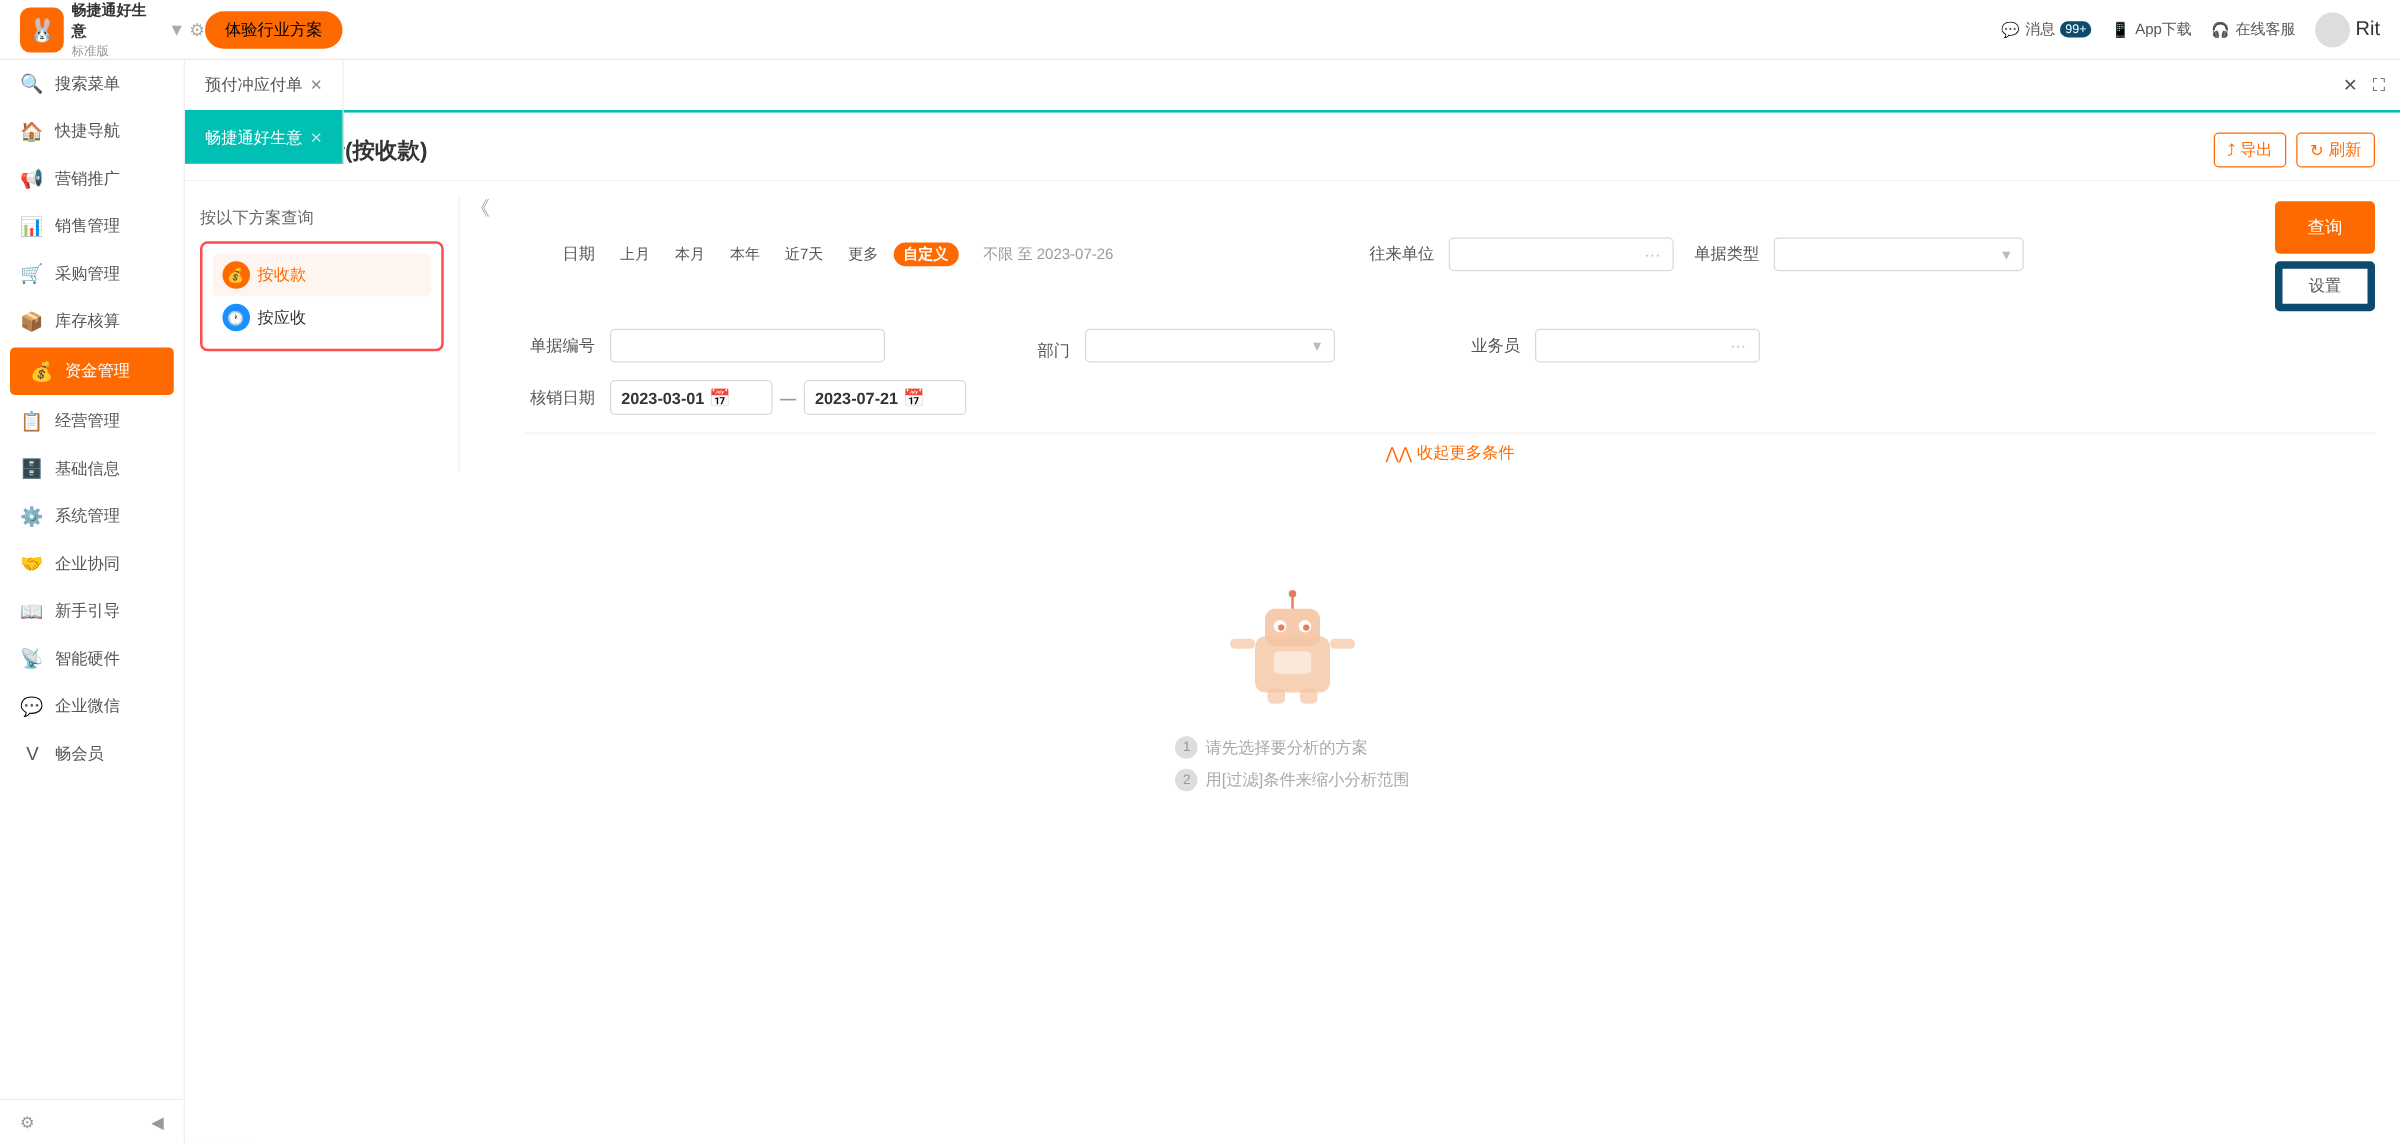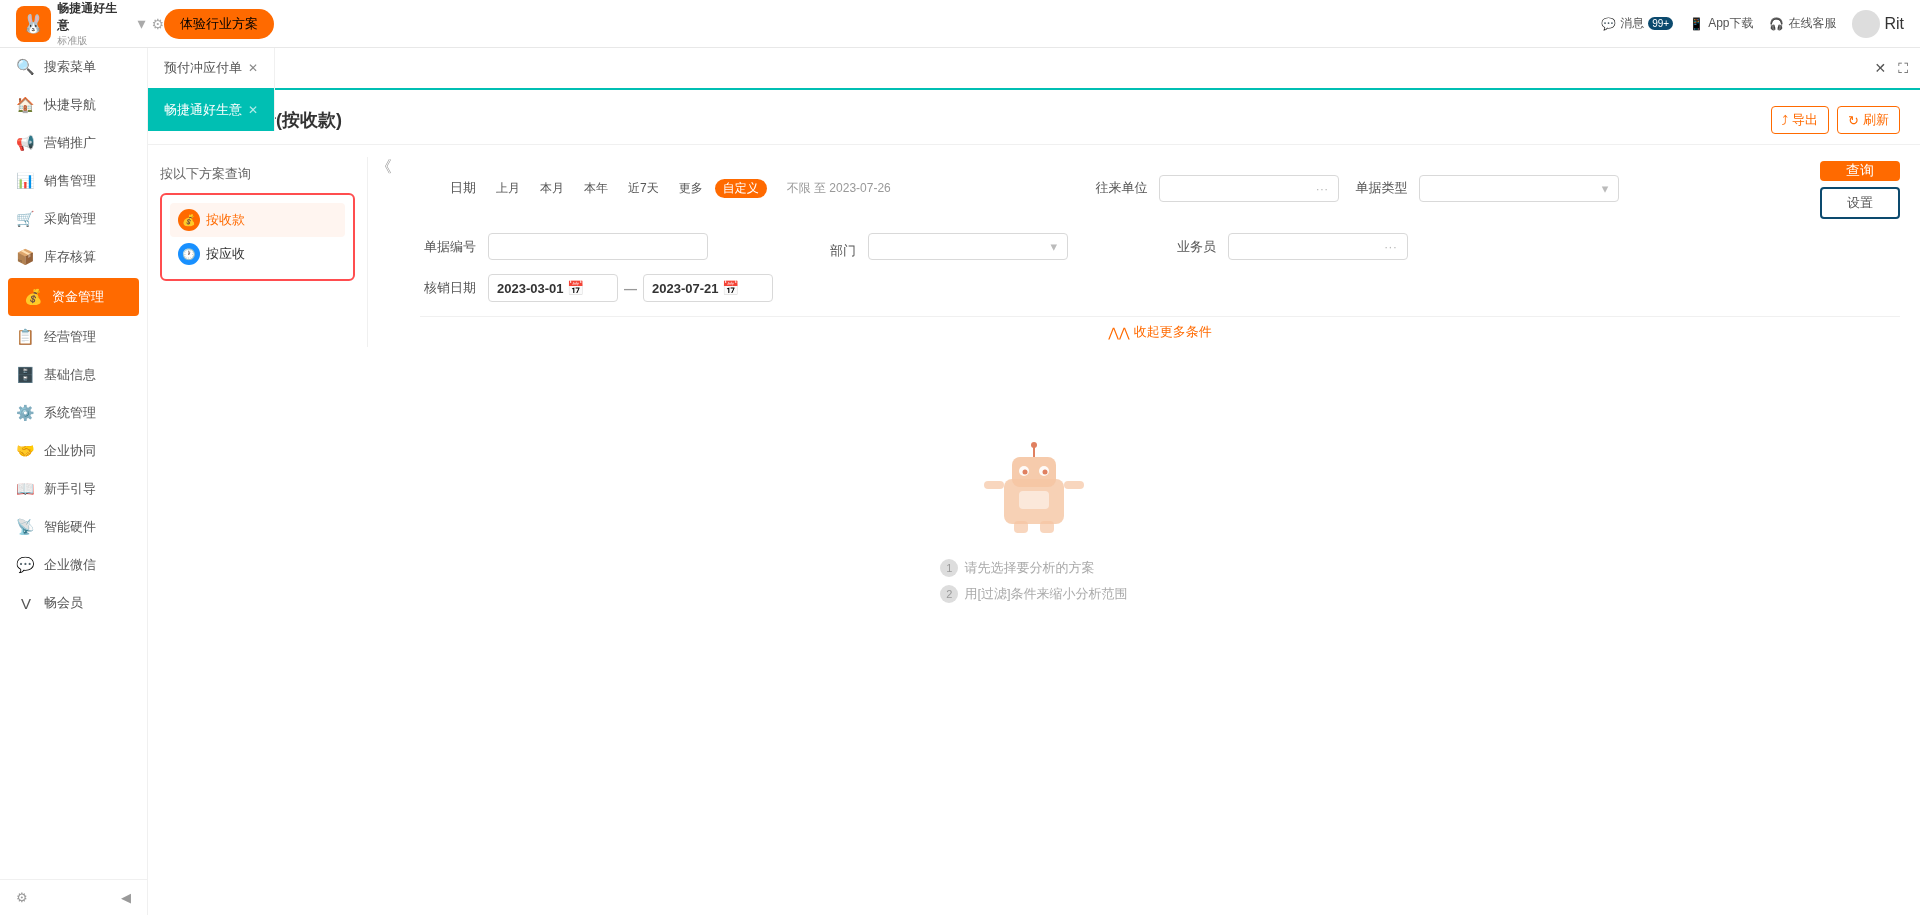--- a/index.html
+++ b/index.html
@@ -161,36 +161,36 @@
     }
     .date-icon { color: #ff6a00; cursor: pointer; font-size: 14px; }
     .date-dash { color: #999; }
     .quick-date-btns { display: flex; gap: 4px; align-items: center; flex-wrap: wrap; text-align: center; }
     .quick-date-btn {
       padding: 2px 8px; font-size: 12px; cursor: pointer; color: #555;
       border-radius: 3px;
     }
     .custom-badge {
       background: #ff6a00; color: #fff; border-radius: 10px;
-      padding: 1px 8px; font-size: 12px; cursor: pointer;
+      padding: 1px 8px; font-size: 12px; cursor: pointer; font-weight: bold;
     }
     .filter-select {
       border: 1px solid #d9d9d9; border-radius: 4px; padding: 5px 10px;
       font-size: 13px; color: #333; background: #fff; width: 200px; outline: none;
       display: flex; align-items: center; justify-content: space-between; cursor: pointer;
     }
     .filter-actions-right {
       display: flex; flex-direction: column; gap: 6px; margin-left: auto; min-width: 80px; padding-top: 4px;
     }
     .btn-query {
       background: #ff6a00; color: #fff; border: none; border-radius: 4px;
-      padding: 1px 20px; font-size: 14px; cursor: pointer; white-space: nowrap;
+      padding: 12px 20px; font-size: 14px; cursor: pointer; white-space: nowrap;
     }
     .btn-settings {
-      background: #fff; color: #555; border: 2px solid #0c4a6e; border-radius: 4px;
+      background: #fff; color: #555; border: 6px solid #0c4a6e; border-radius: 4px;
       padding: 5px 16px; font-size: 13px; cursor: pointer; text-align: center; white-space: nowrap;
     }
     .collapse-more {
       display: flex; align-items: center; justify-content: center; gap: 4px;
       color: #ff6a00; font-size: 13px; cursor: pointer; padding: 6px 0;
       border-top: 1px solid #f0f0f0; margin-top: 4px;
     }
 
     
     .empty-area {

